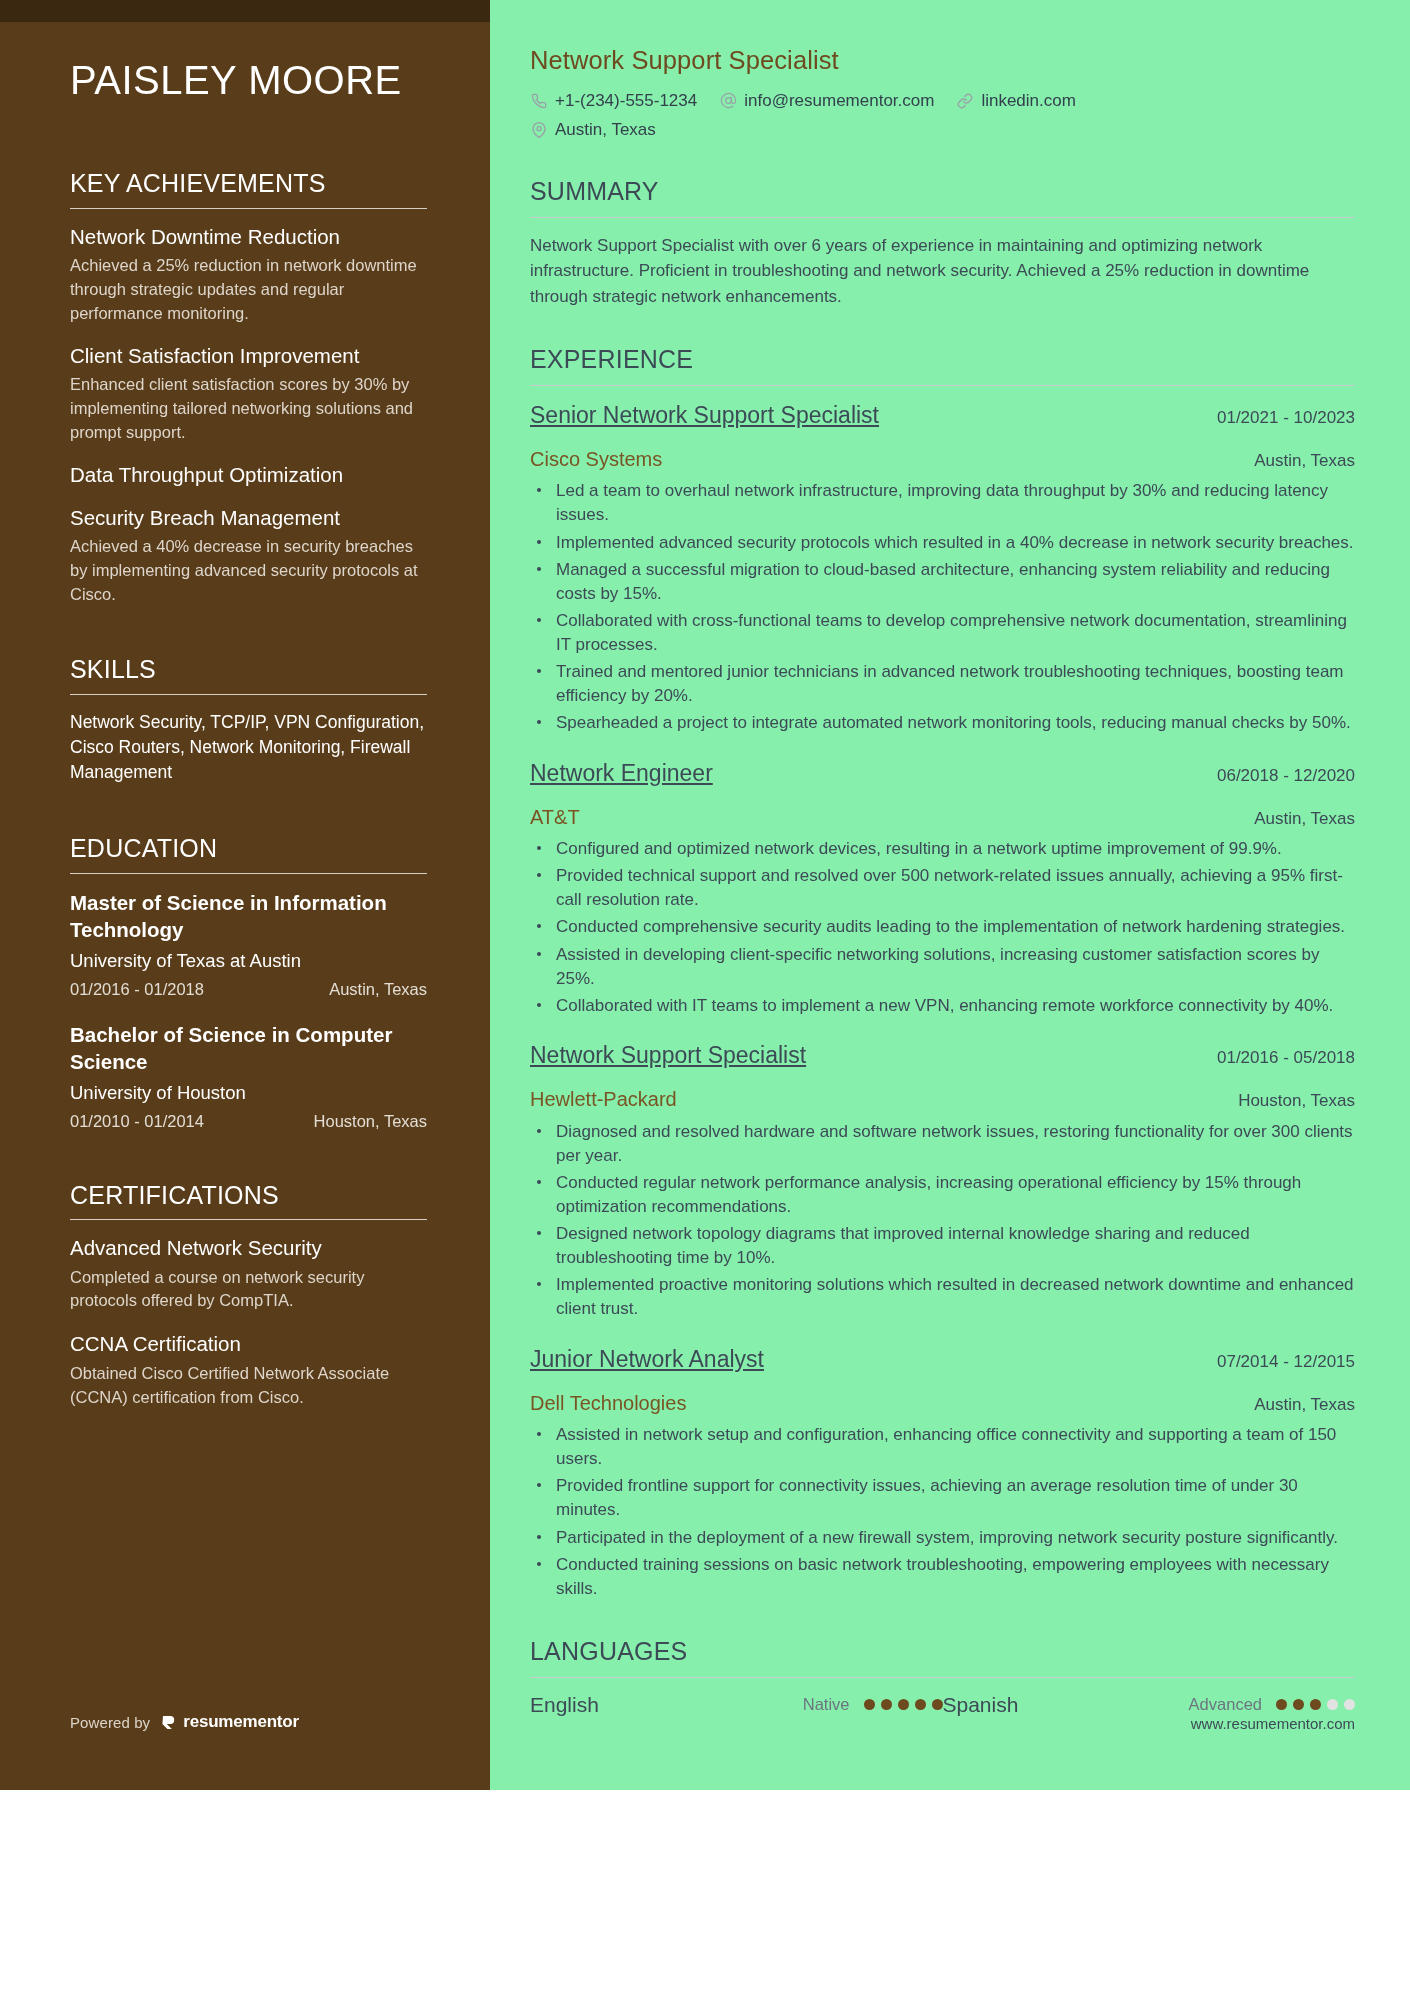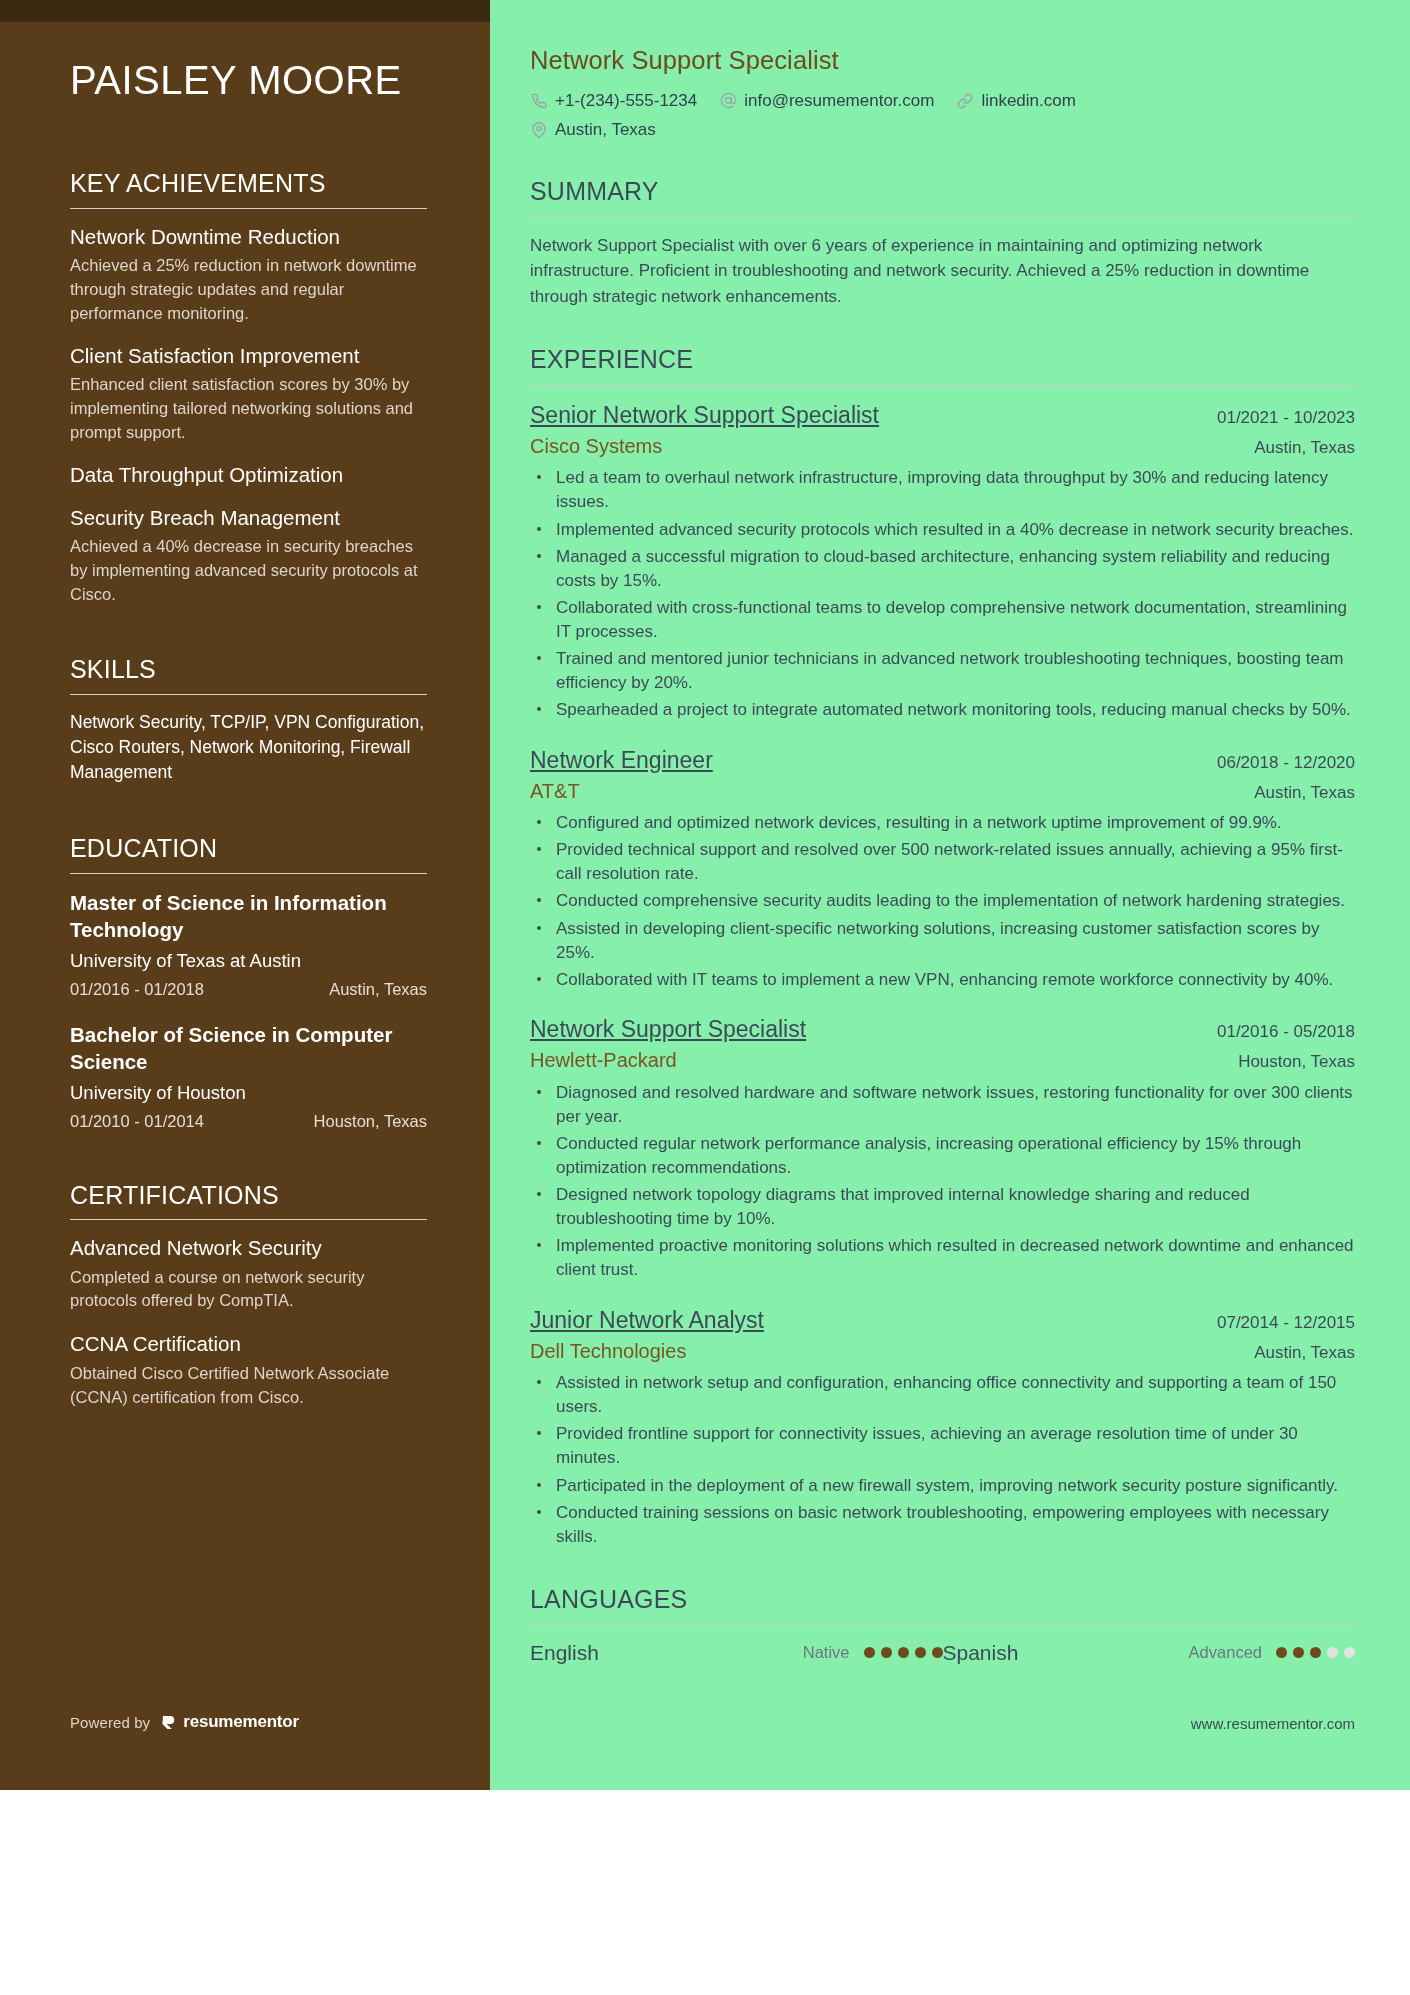--- a/index.html
+++ b/index.html
@@ -221,21 +221,21 @@
     font-size: 17px;
     color: #3c4a56;
     white-space: nowrap;
     line-height: 1.3;
   }
   .exp-company {
     font-size: 20px;
     font-weight: 400;
     color: #7a5524;
     line-height: 1.3;
-    margin-top: 3px;
+    margin-top: 16px;
   }
   .exp-loc {
     font-size: 17px;
     color: #3c4a56;
     white-space: nowrap;
     line-height: 1.3;
     margin-top: 3px;
   }
   .bullets { list-style: none; margin-top: 7px; }
   .bullets li {

